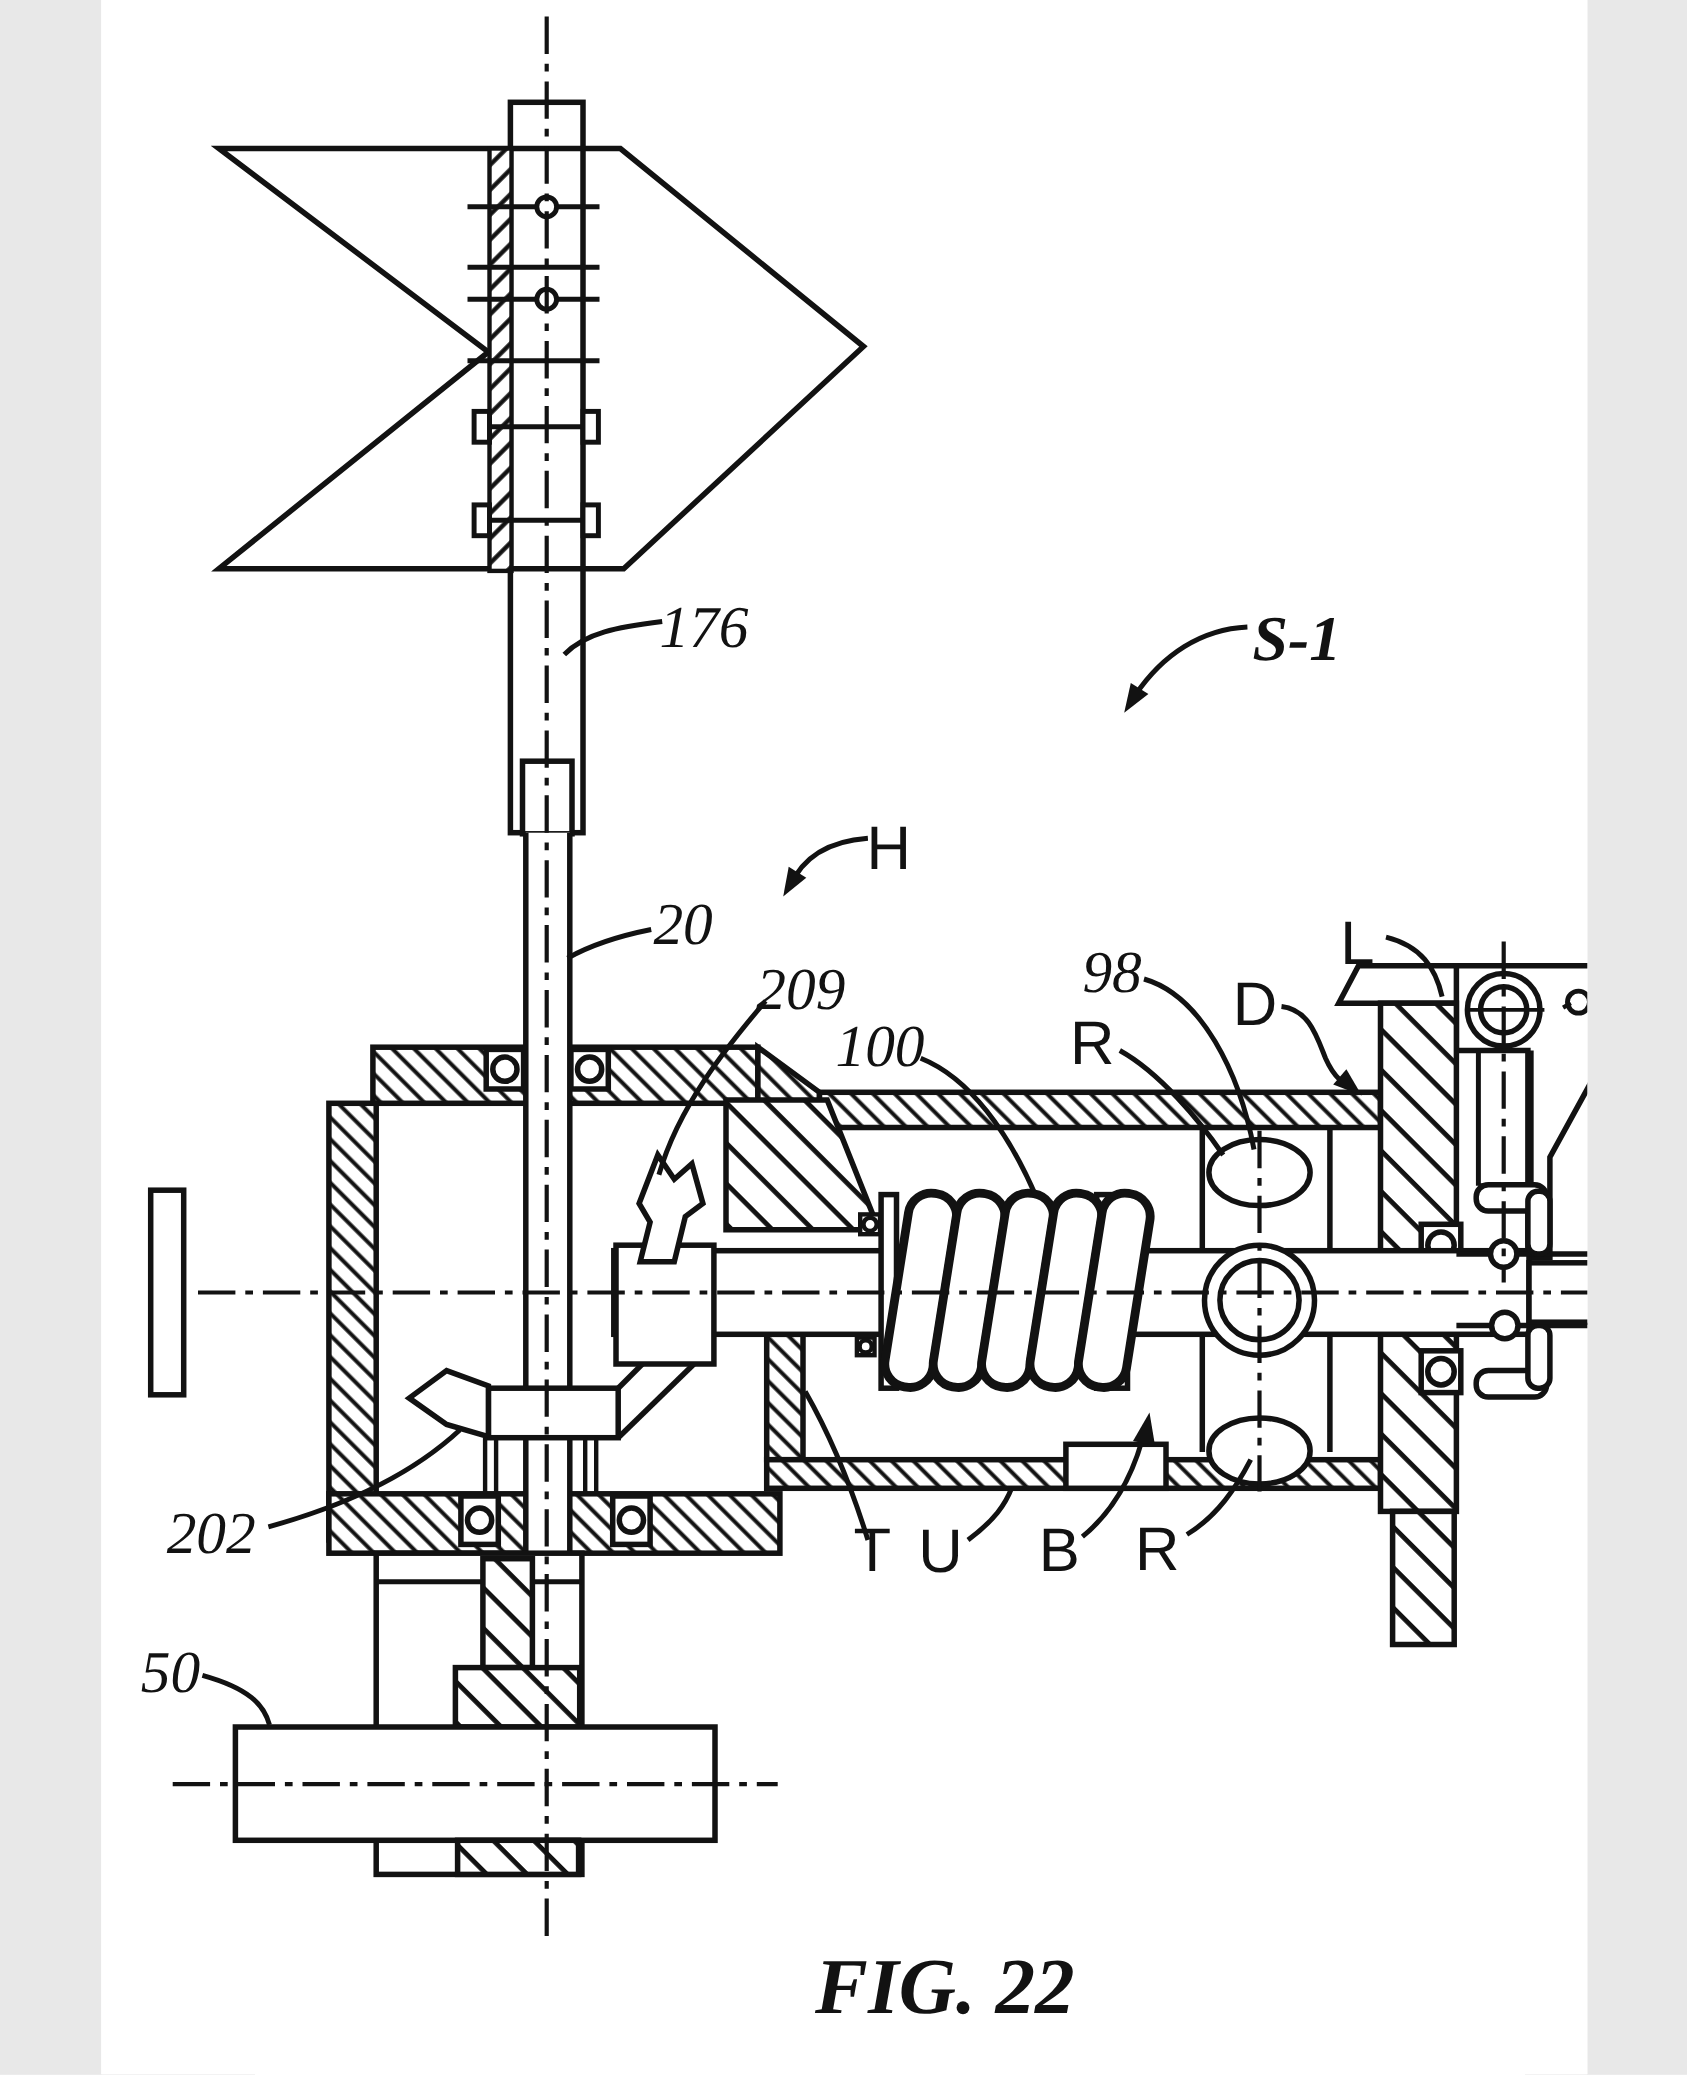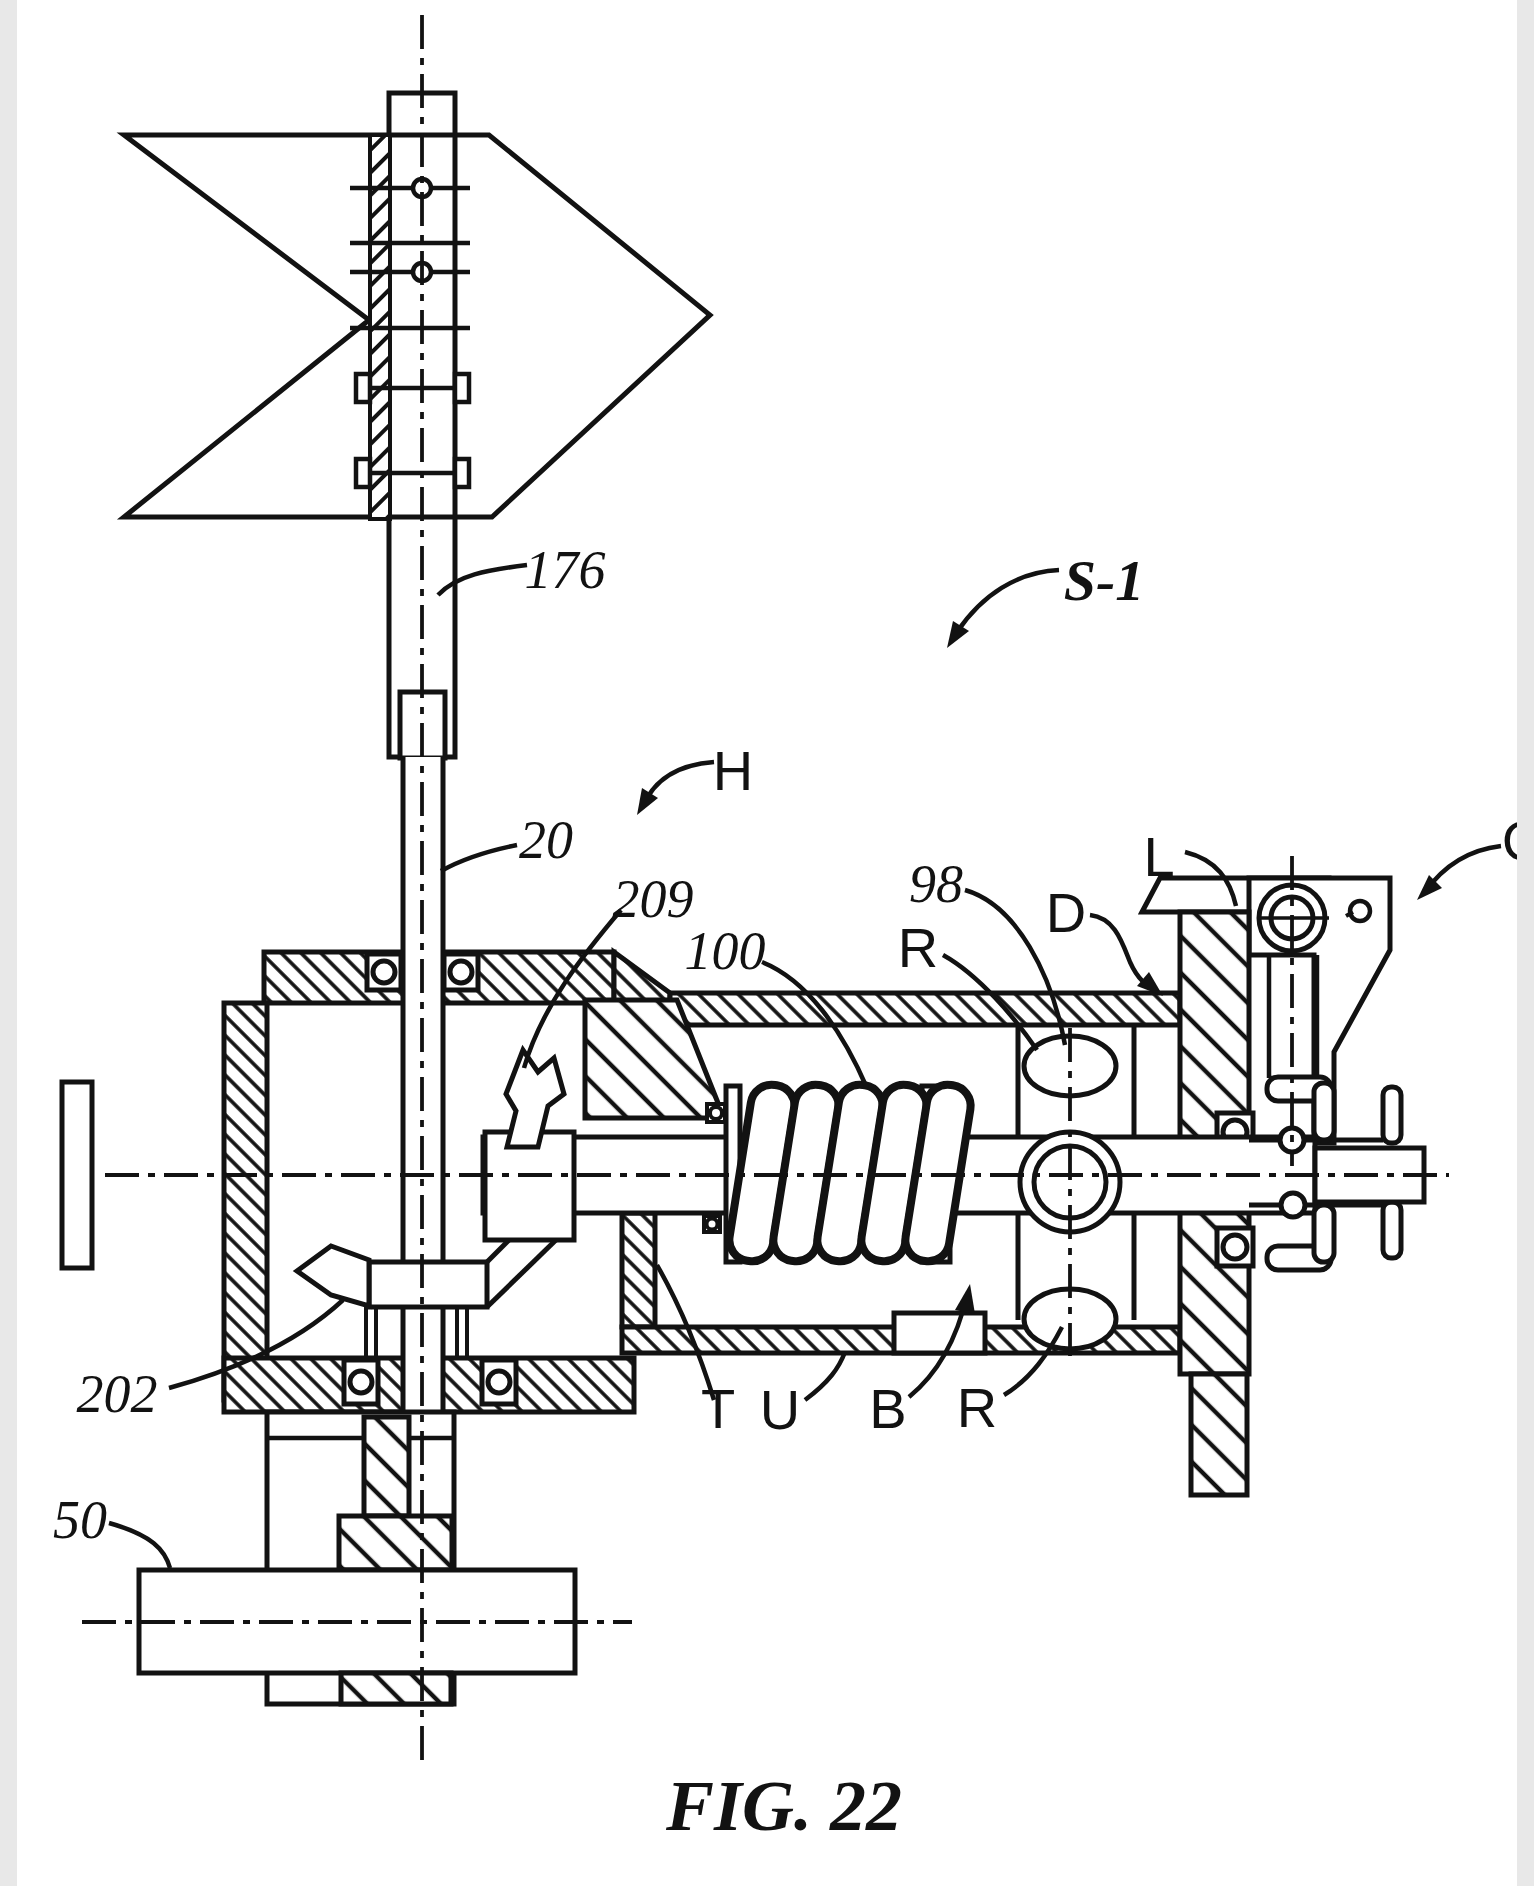--- a/index.html
+++ b/index.html
@@ -1,16 +1,16 @@
 <!DOCTYPE html>
 <html><head>
 <meta charset="utf-8">
 <style>
   html,body{margin:0;padding:0;background:#e8e8e8;}
-  .page{width:1500px;height:1886px;background:#fff;position:relative;margin:0 auto;overflow:hidden;}
+  .page{width:1351px;height:1886px;background:#fff;position:relative;margin:0 auto;overflow:hidden;}
   svg{display:block;}
   text{user-select:none;}
   .num{font-family:"Liberation Serif", serif;font-style:italic;font-size:54px;fill:#121212;}
   .let{font-family:"Liberation Sans", sans-serif;font-size:56px;fill:#121212;}
   .sec{font-family:"Liberation Serif", serif;font-style:italic;font-weight:bold;font-size:58px;fill:#121212;}
   .cap{font-family:"Liberation Serif", serif;font-style:italic;font-weight:bold;font-size:72px;fill:#121212;}
 </style>
 </head>
 <body>
 

